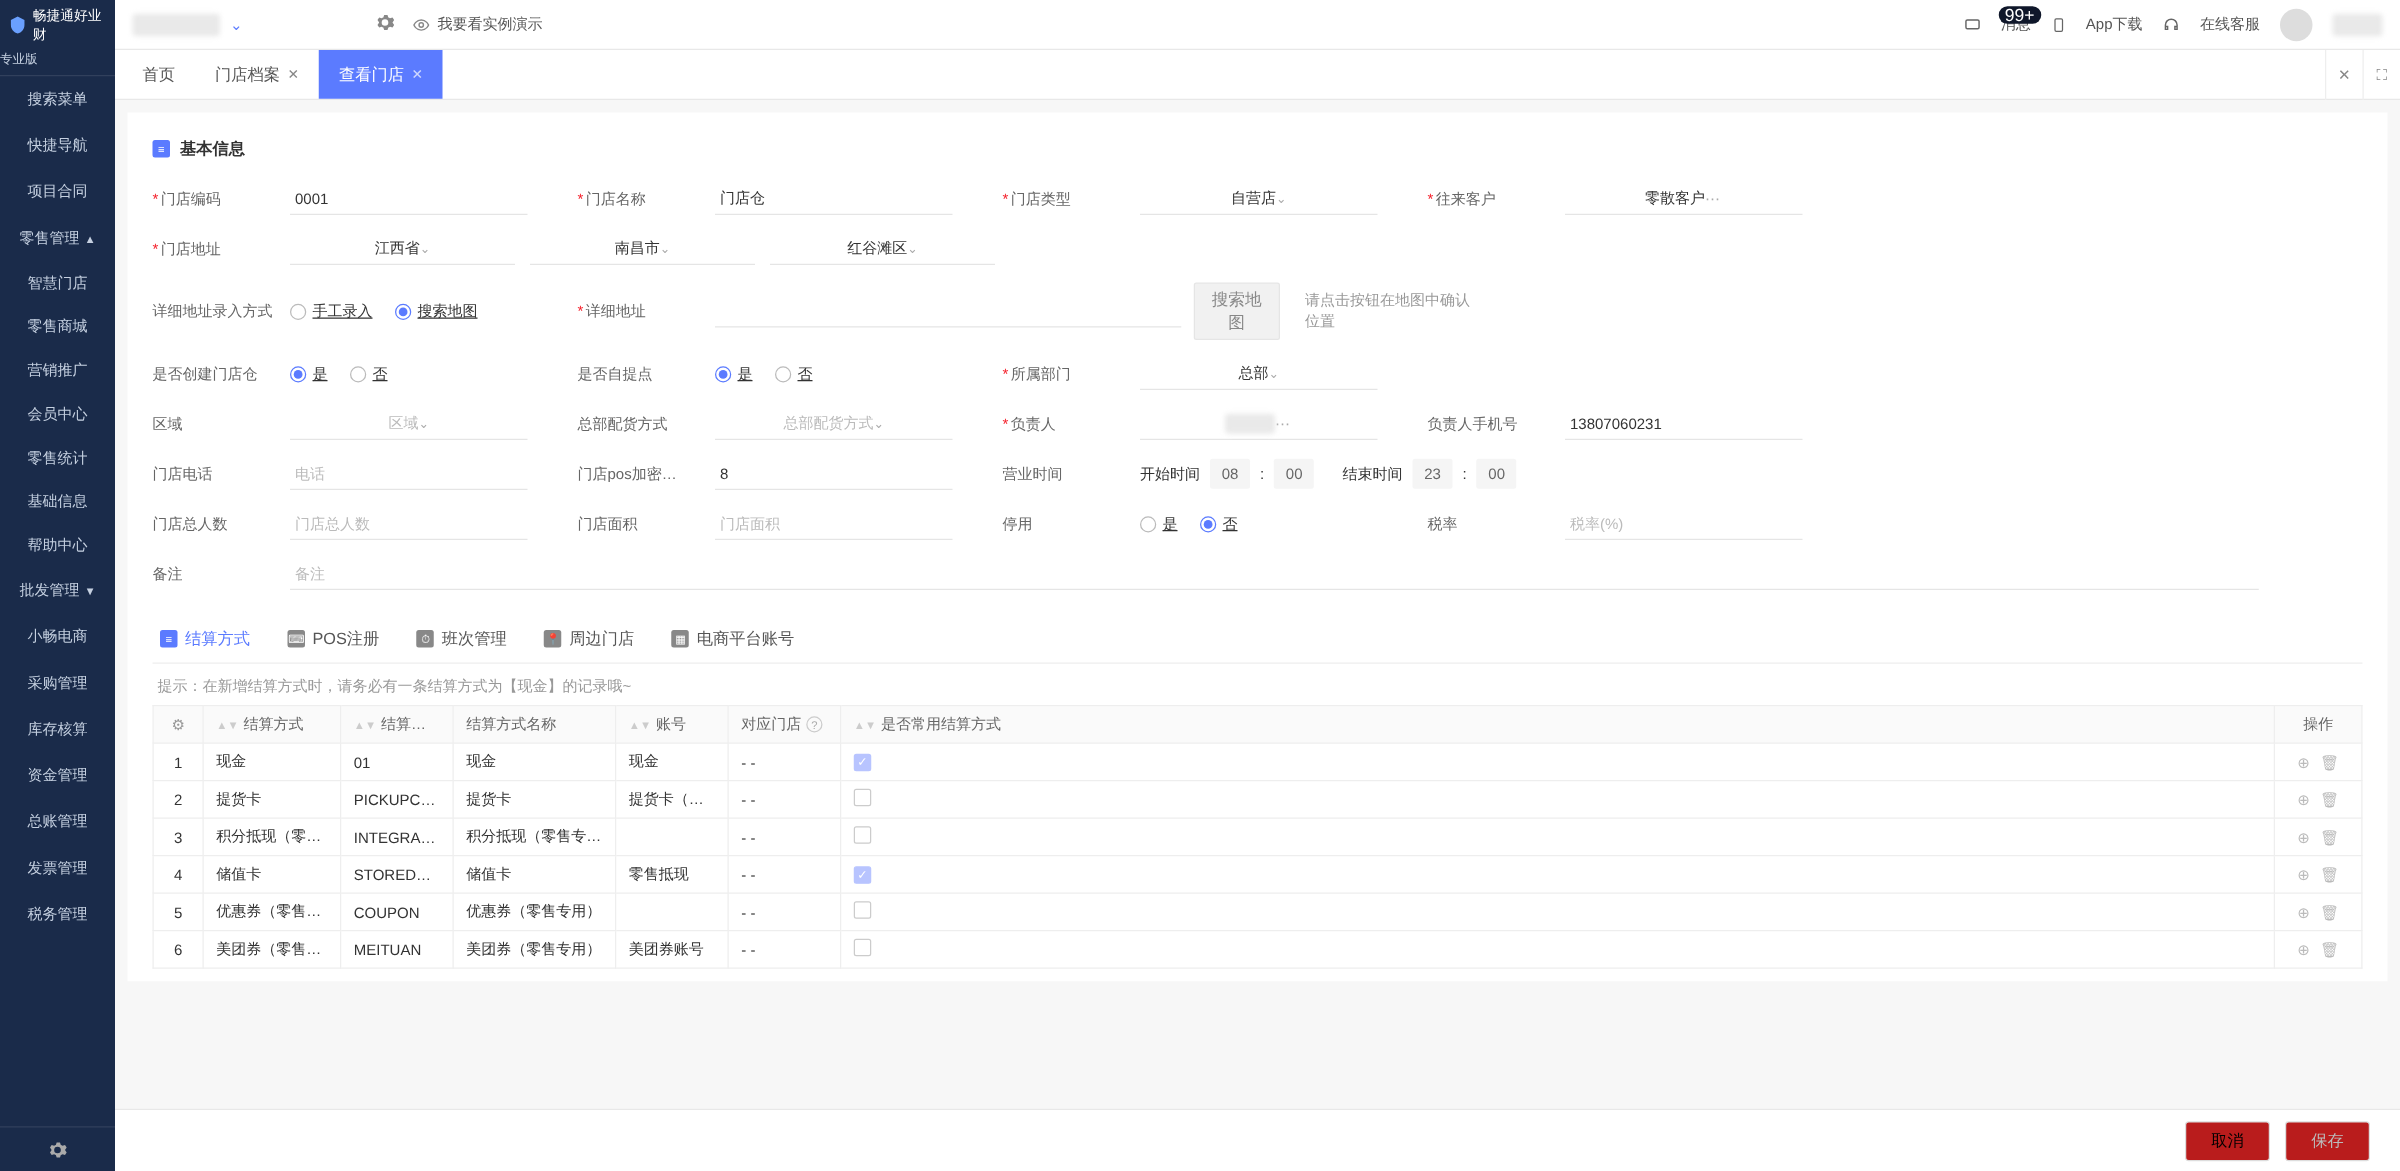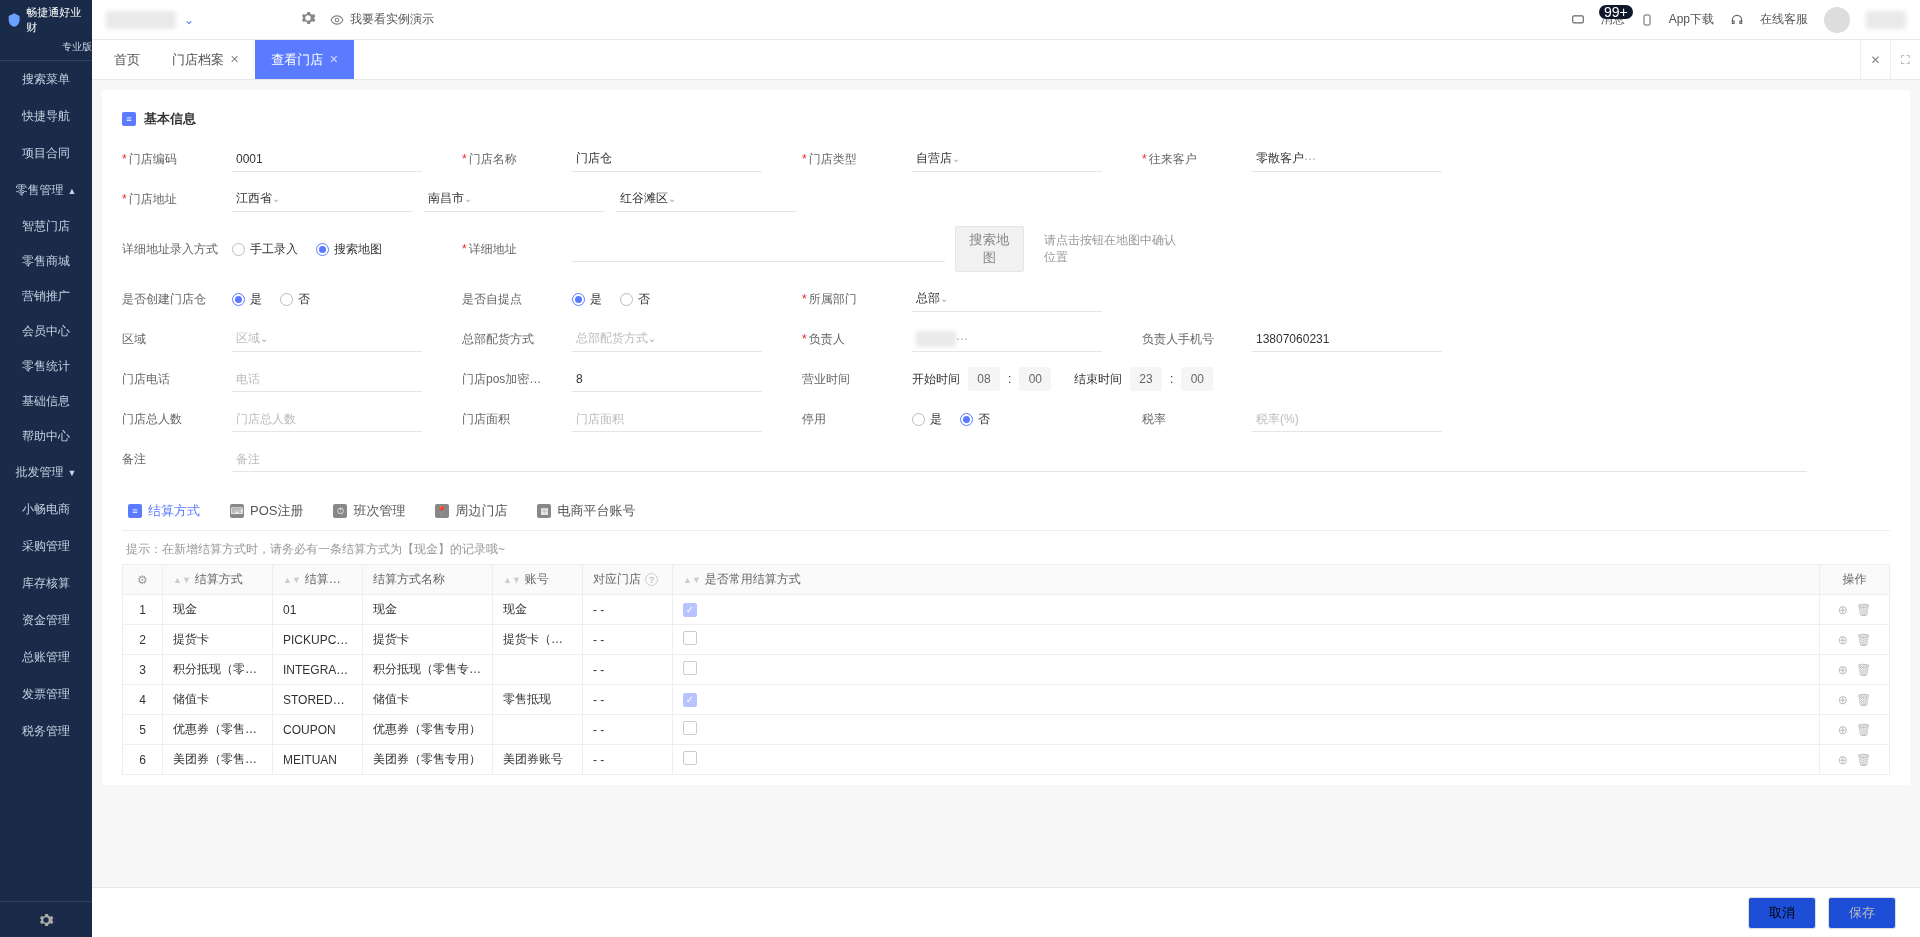--- a/index.html
+++ b/index.html
@@ -3,21 +3,21 @@
 <meta charset="utf-8">
 <style>
 * { box-sizing: border-box; margin: 0; padding: 0; }
 body { font-family: "Microsoft YaHei", Arial, sans-serif; font-size: 12px; color: #333; background: #f5f5f5; overflow: hidden; }
 .app { display: flex; height: 100vh; }
 
 
 .sidebar { width: 92px; background: #1a2b4a; color: #c5d0e0; display: flex; flex-direction: column; }
 .logo { height: 40px; display: flex; align-items: center; justify-content: center; gap: 4px; color: #fff; font-size: 11px; padding: 0 6px; }
 .logo-icon { width: 18px; height: 18px; }
-.edition { font-size: 10px; text-align: right; padding-bottom: 6px; border-bottom: 1px solid rgba(255,255,255,0.1); }
+.edition { font-size: 10px; text-align: left; padding-bottom: 6px; border-bottom: 1px solid rgba(255,255,255,0.1); }
 .menu { flex: 1; overflow-y: auto; }
 .menu-item { padding: 10px 8px; text-align: center; font-size: 12px; cursor: pointer; display: flex; align-items: center; justify-content: center; gap: 4px; }
 .menu-item.sub { font-size: 12px; padding: 9px 4px; }
 .caret { font-size: 9px; }
 .sidebar-footer { height: 36px; display: flex; align-items: center; justify-content: center; border-top: 1px solid rgba(255,255,255,0.1); }
 
 
 .main { flex: 1; display: flex; flex-direction: column; background: #f7f7f7; }
 .topbar { height: 40px; background: #fff; border-bottom: 1px solid #e8e8e8; display: flex; align-items: center; padding: 0 14px; gap: 14px; }
 .org-sel { display: flex; align-items: center; gap: 8px; min-width: 180px; }
@@ -46,28 +46,28 @@
 
 .form-row { display: flex; flex-wrap: wrap; margin-bottom: 14px; }
 .form-item { display: flex; align-items: center; }
 .fi-w1 { width: 340px; }
 .fi-full { width: 100%; }
 .lbl { width: 110px; padding-right: 10px; color: #666; font-size: 12px; white-space: nowrap; }
 .lbl .req { color: #f5222d; margin-right: 2px; }
 .ctrl { flex: 1; min-width: 0; }
 .inp { width: 190px; height: 26px; border: none; border-bottom: 1px solid #e5e5e5; background: transparent; padding: 0 4px; font-size: 12px; color: #333; }
 .inp::placeholder { color: #bbb; }
-.sel { width: 190px; height: 26px; border: none; border-bottom: 1px solid #e5e5e5; display: flex; align-items: center; justify-content: flex-start; color: #333; cursor: pointer; padding: 0 4px; }
+.sel { width: 190px; height: 26px; border: none; border-bottom: 1px solid #e5e5e5; display: flex; align-items: center; justify-content: center; color: #333; cursor: pointer; padding: 0 4px; }
 .sel.ph { color: #bbb; }
 .sel-caret { color: #aaa; font-size: 10px; }
 .sel-dots { color: #aaa; letter-spacing: 2px; }
 .addr-group { display: flex; gap: 12px; }
 .addr-group .sel { width: 190px; }
 .radio-grp { display: flex; gap: 18px; align-items: center; }
-.radio { display: flex; align-items: center; gap: 5px; cursor: pointer; }
+.radio { display: flex; align-items: center; gap: 5px; cursor: pointer; text-decoration: underline; }
 .radio-dot { width: 13px; height: 13px; border: 1px solid #bbb; border-radius: 50%; display: inline-flex; align-items: center; justify-content: center; }
 .radio.on .radio-dot { border-color: #5b7bff; }
 .radio.on .radio-dot::after { content: ""; width: 7px; height: 7px; background: #5b7bff; border-radius: 50%; }
 .btn-sm { padding: 4px 10px; background: #f1f1f1; border: 1px solid #e5e5e5; color: #888; cursor: not-allowed; border-radius: 2px; }
 .hint { color: #999; margin-left: 10px; }
 .time-grp { display: flex; align-items: center; gap: 8px; font-size: 12px; }
 .time-box { width: 32px; height: 24px; background: #f5f5f5; display: inline-flex; align-items: center; justify-content: center; border-radius: 2px; color: #666; }
 
 
 .subtabs { display: flex; gap: 26px; border-bottom: 1px solid #eee; margin-top: 20px; padding: 0 4px; }
@@ -86,21 +86,21 @@
 .gear { color: #999; cursor: pointer; }
 .sort-ic { color: #ccc; font-size: 9px; margin-right: 4px; display: inline-flex; flex-direction: column; line-height: 5px; }
 .help-ic { display: inline-block; width: 13px; height: 13px; border: 1px solid #ccc; border-radius: 50%; color: #aaa; font-size: 9px; text-align: center; line-height: 12px; margin-left: 4px; }
 .chk { width: 14px; height: 14px; border: 1px solid #ccc; border-radius: 2px; display: inline-flex; align-items: center; justify-content: center; background: #fff; }
 .chk.on { background: #b8c4ff; border-color: #b8c4ff; color: #fff; font-size: 10px; }
 .op-icons { display: flex; gap: 8px; justify-content: center; color: #bbb; }
 .op-icons span { cursor: pointer; }
 
 
 .footer-bar { height: 50px; background: #fff; border-top: 1px solid #e8e8e8; display: flex; align-items: center; justify-content: flex-end; padding: 0 24px; gap: 12px; }
-.btn { padding: 6px 20px; border-radius: 3px; border: 1px solid #ddd; background: #1d4ed8; cursor: pointer; font-size: 13px; }
+.btn { padding: 6px 20px; border-radius: 3px; border: 1px solid #ddd; background: #b91c1c; cursor: pointer; font-size: 13px; }
 .btn.disabled { color: #bbb; cursor: not-allowed; }
 </style>
 </head>
 <body>
 
 <div class="app">
 
   <div class="sidebar">
     <div class="logo">
       <svg class="logo-icon" viewBox="0 0 24 24">

